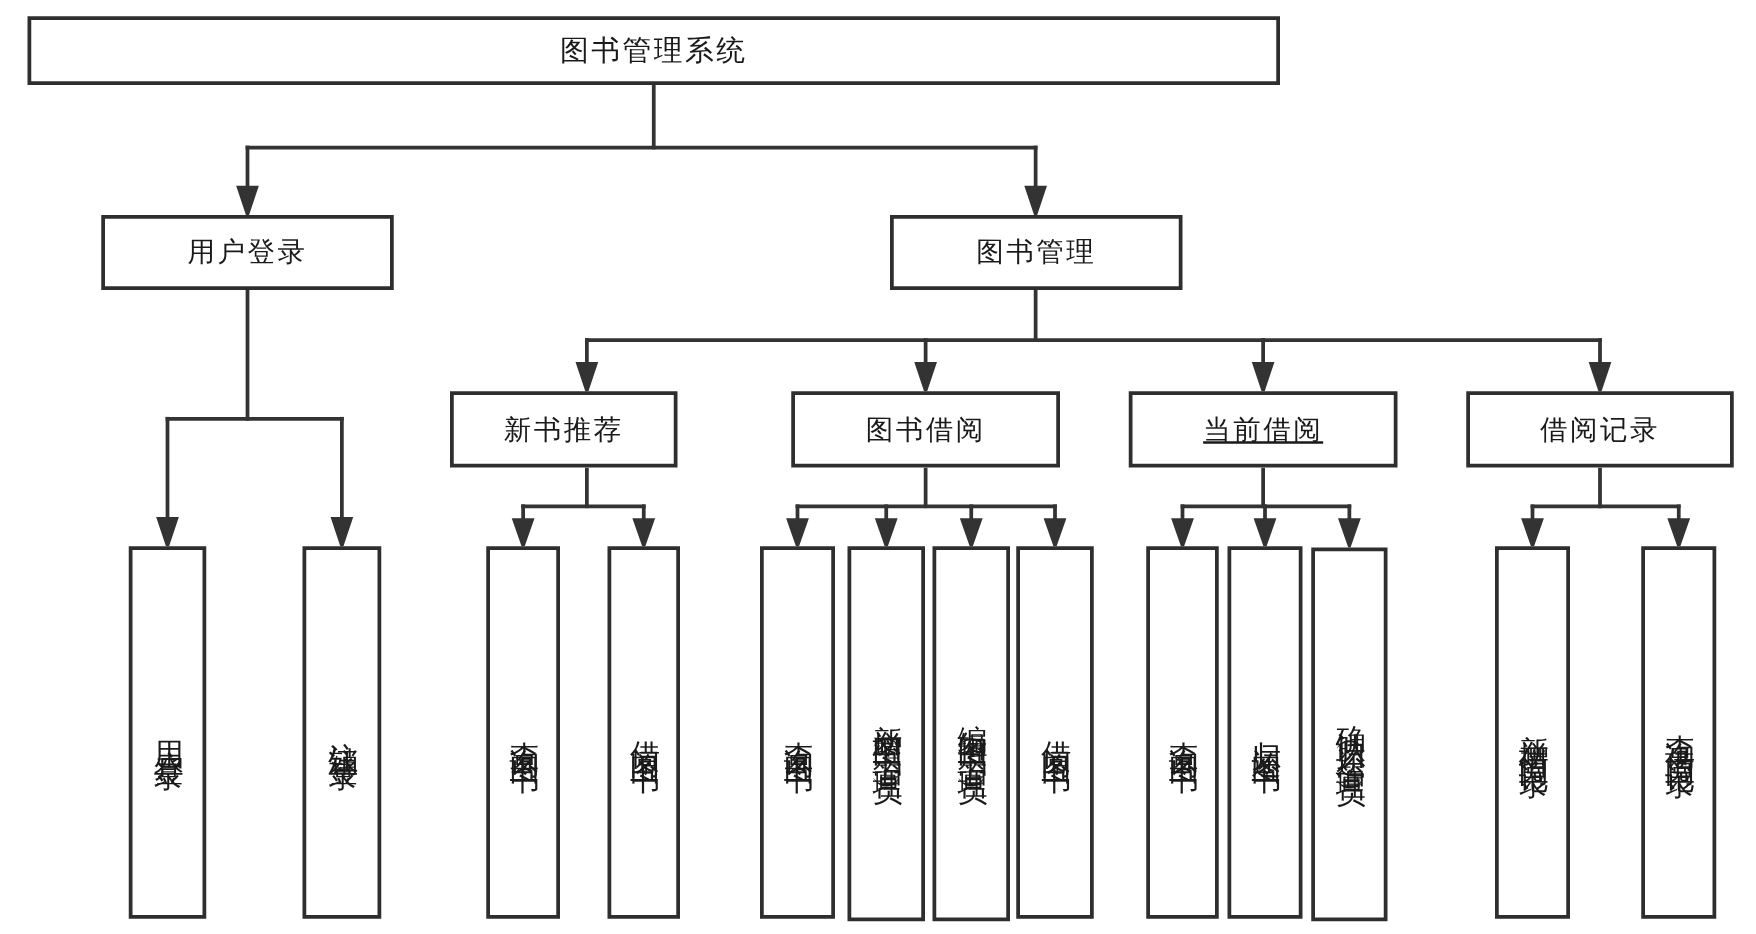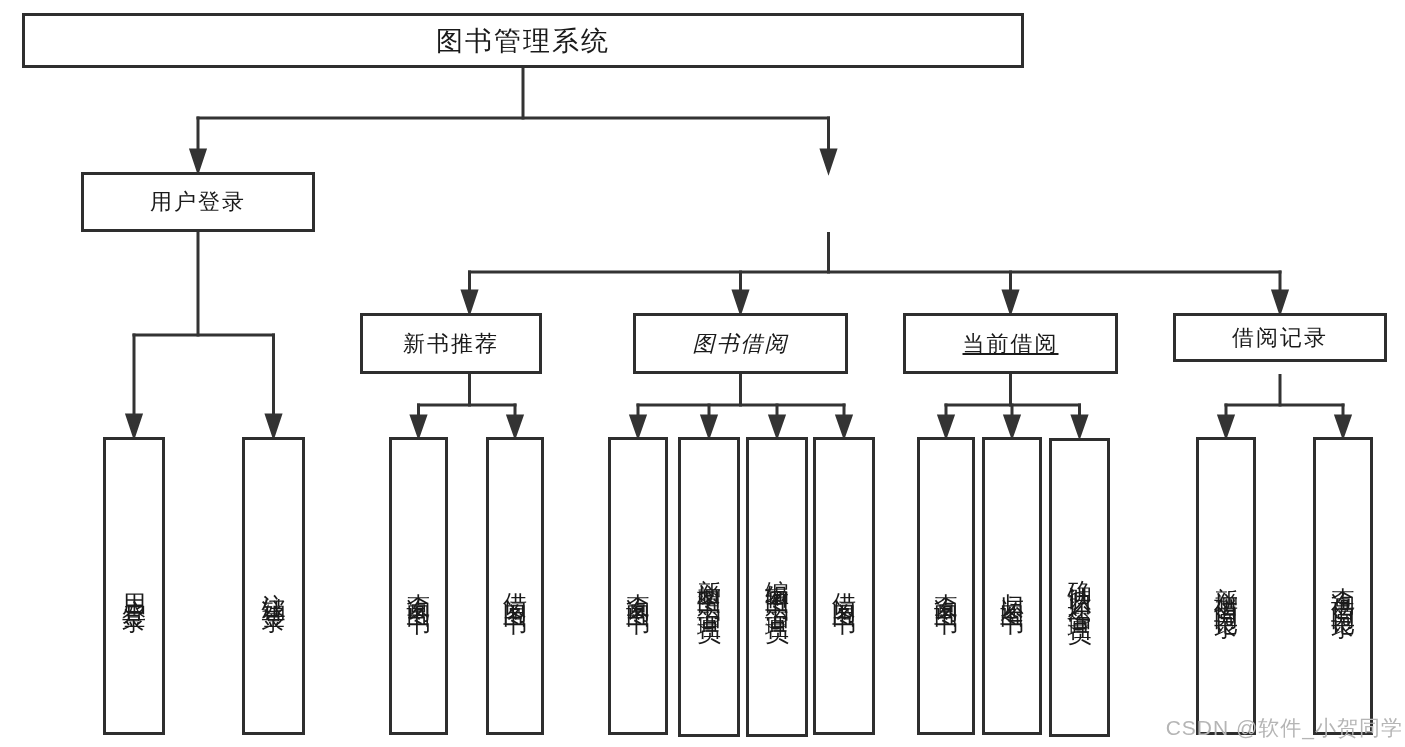--- a/index.html
+++ b/index.html
@@ -5,21 +5,21 @@
   html,body{margin:0;padding:0;background:#fff;}
   .canvas{
     position:relative;width:1405px;height:747px;background:#ffffff;overflow:hidden;
     font-family:"Liberation Sans","DejaVu Sans",sans-serif;color:#1a1a1a;
   }
   .node{
     position:absolute;background:#fff;border:3px solid #2e2e2e;
     display:flex;align-items:center;justify-content:center;
     font-size:22px;letter-spacing:2px;box-sizing:border-box;z-index:2;
   }
-  .node.root{font-size:27px;}
+  .node.root{font-size:23px;}
   .leaf{
     position:absolute;background:#fff;border:3px solid #2e2e2e;
     display:flex;align-items:center;justify-content:center;
     box-sizing:border-box;z-index:2;
   }
   .leaf span{
     writing-mode:vertical-rl;text-orientation:mixed;
     font-size:24px;letter-spacing:6px;line-height:1;white-space:nowrap;
   }
   svg.wires{position:absolute;left:0;top:0;z-index:1;}
@@ -93,25 +93,26 @@
       <line x1="1226" y1="403.5" x2="1226" y2="420"></line>
       <polygon points="1219,416 1233,416 1226,436"></polygon>
       <line x1="1343" y1="403.5" x2="1343" y2="420"></line>
       <polygon points="1336,416 1350,416 1343,436"></polygon>
     </g>
   </svg>
 
   <div class="node root" style="left:22px;top:13px;width:1002px;height:55px;">图书管理系统</div>
 
   <div class="node" style="left:81px;top:172px;width:234px;height:60px;">用户登录</div>
+  <div class="node" style="left:712px;top:172px;width:234px;height:60px;">图书管理</div>
 
   <div class="node" style="left:360px;top:313px;width:182px;height:61px;">新书推荐</div>
-  <div class="node" style="left:633px;top:313px;width:215px;height:61px;font-style:italic;">图书借阅</div>
+  <div class="node" style="left:633px;top:313px;width:215px;height:61px;">图书借阅</div>
   <div class="node" style="left:903px;top:313px;width:215px;height:61px;text-decoration:underline;">当前借阅</div>
-  <div class="node" style="left:1173px;top:313px;width:214px;height:49px;">借阅记录</div>
+  <div class="node" style="left:1173px;top:313px;width:214px;height:61px;">借阅记录</div>
 
   <div class="leaf" style="left:103px;top:437px;width:62px;height:298px;">
     <span>用户登录</span>
   </div>
   <div class="leaf" style="left:242px;top:437px;width:63px;height:298px;">
     <span>注销登录</span>
   </div>
 
   <div class="leaf" style="left:389px;top:437px;width:59px;height:298px;">
     <span>查询图书</span>
@@ -143,15 +144,14 @@
     <span>确认归还（管理员）</span>
   </div>
 
   <div class="leaf" style="left:1196px;top:437px;width:60px;height:298px;">
     <span>新增借阅记录</span>
   </div>
   <div class="leaf" style="left:1313px;top:437px;width:60px;height:298px;">
     <span>查询借阅记录</span>
   </div>
 
-  <div class="watermark">CSDN @软件_小贺同学</div>
 
 </div>
 
 </body></html>

